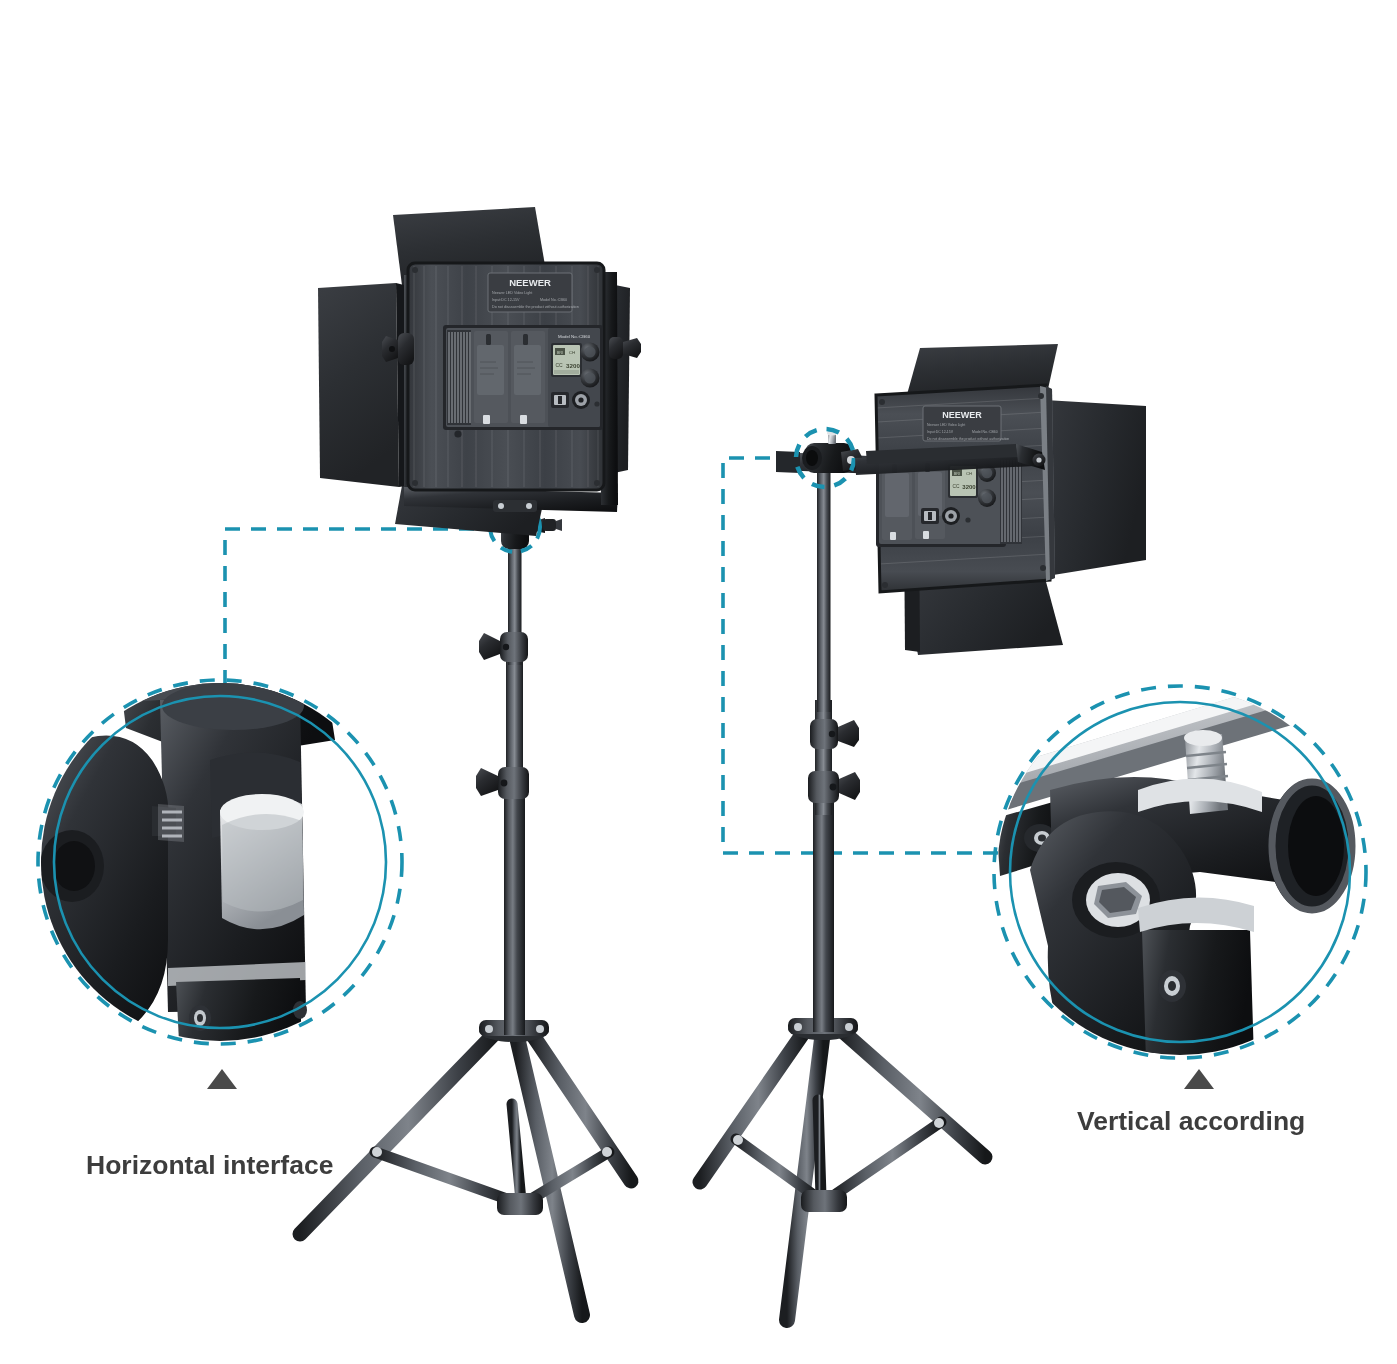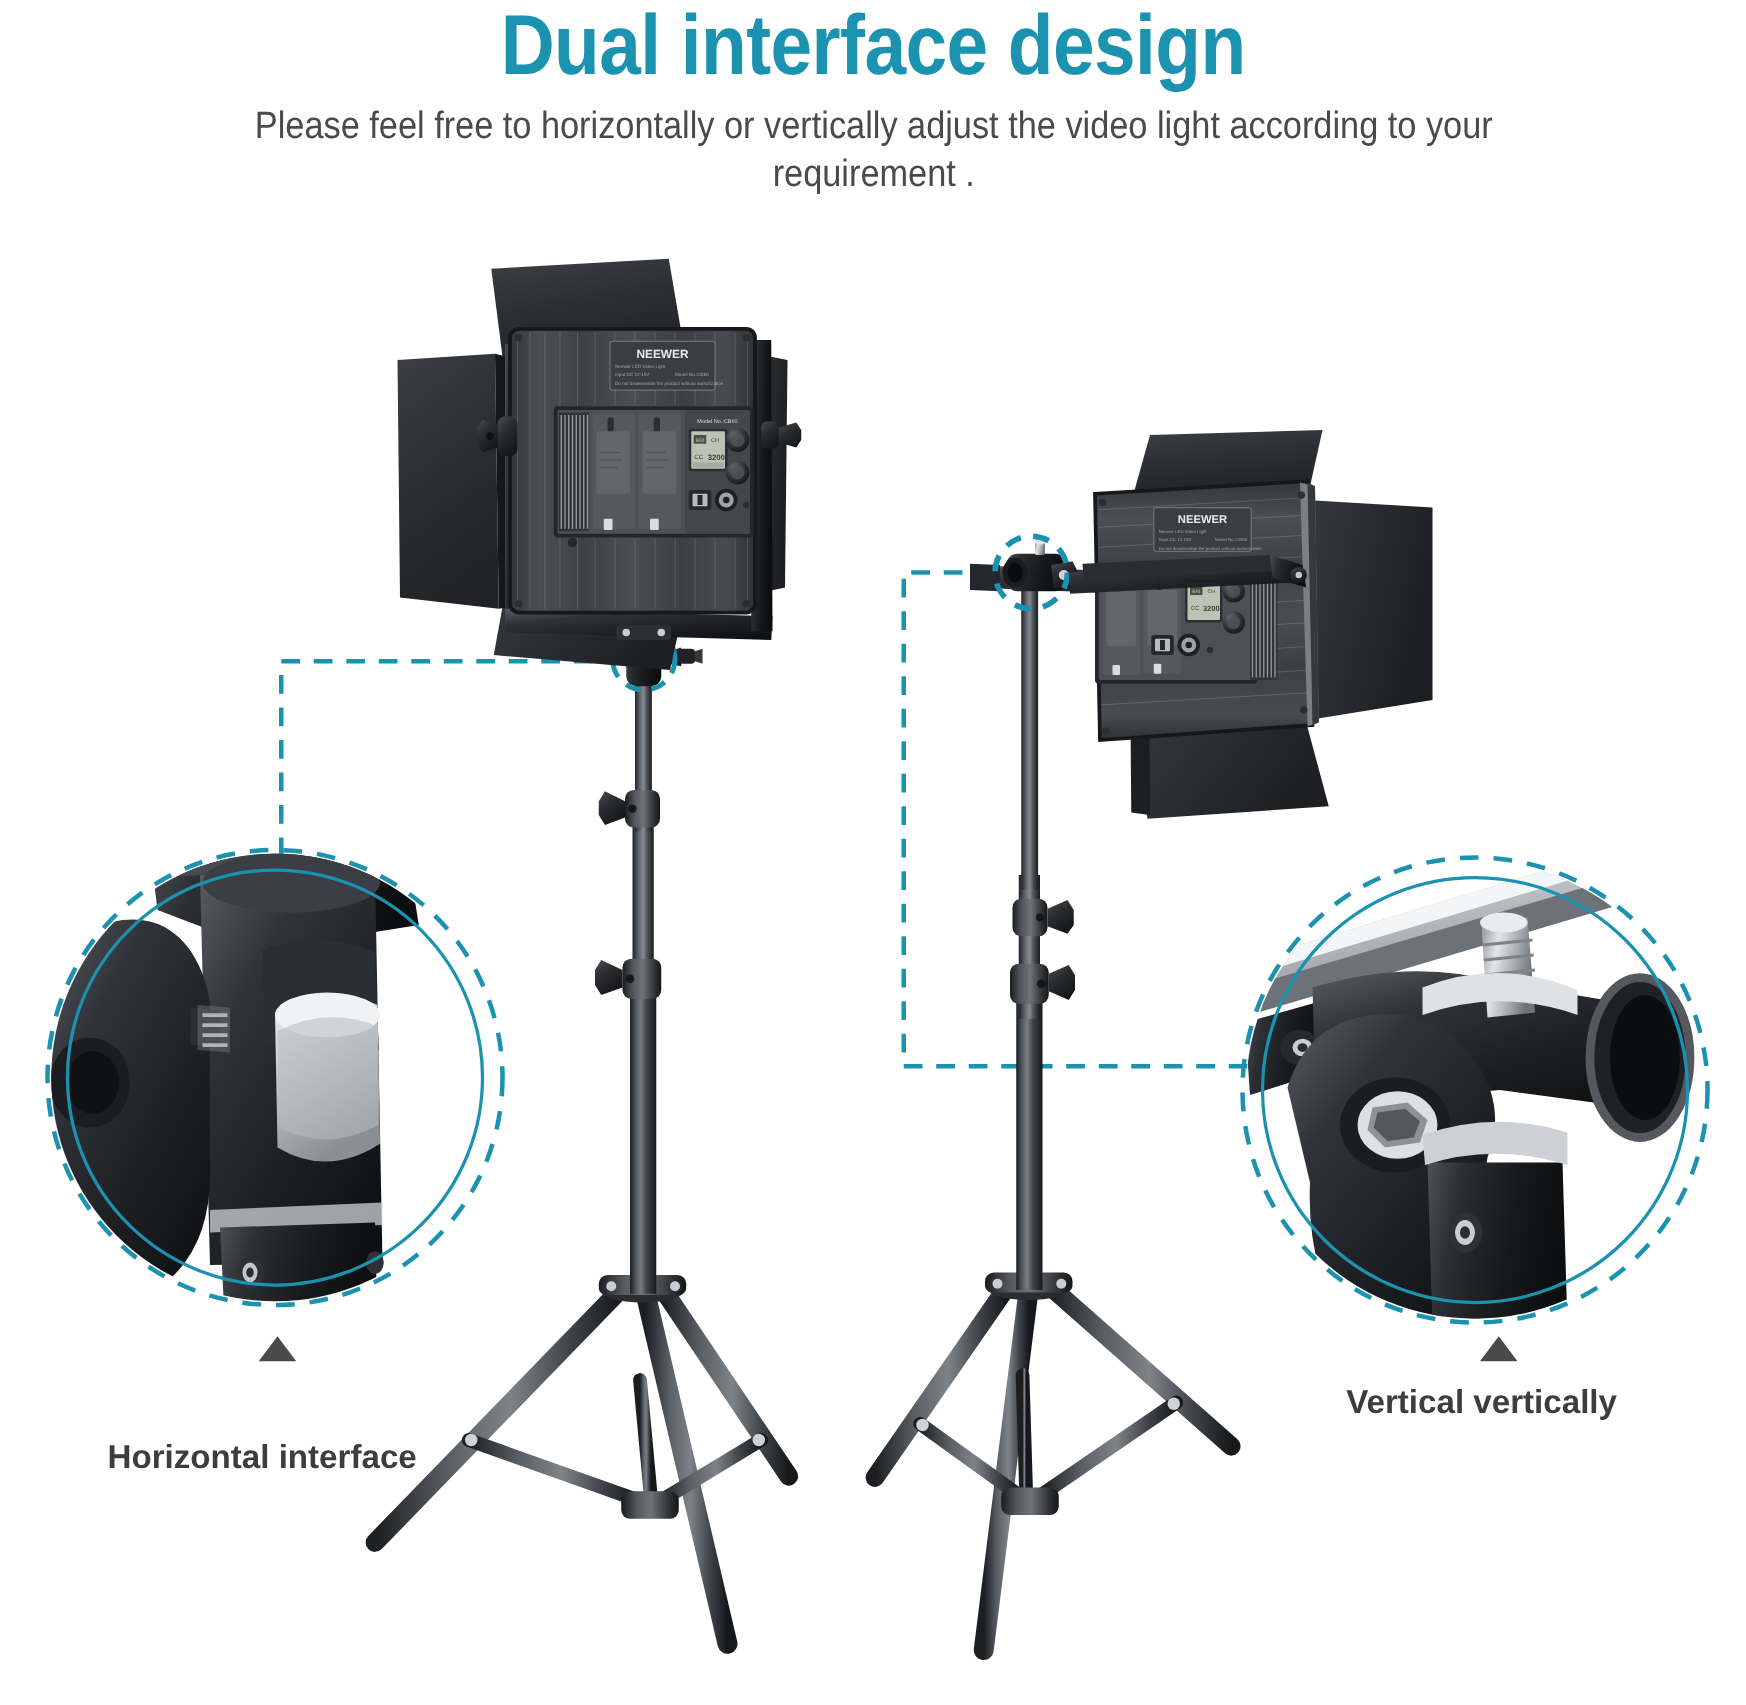--- a/index.html
+++ b/index.html
@@ -60,24 +60,20 @@
     border-bottom: 20px solid #4a4a4a;
   }
   .tri-h { left: 207px; top: 1069px; }
   .tri-v { left: 1184px; top: 1069px; }
 </style>
 </head>
 <body>
 
 <div id="page">
 
-  <div class="header">
-    <div class="title">Dual interface design</div>
-    <div class="subtitle">Please feel free to horizontally or vertically adjust the video light according to your requirement .</div>
-  </div>
 
   <svg class="abs" style="left:0; top:0;" width="1397" height="1364" viewBox="0 0 1397 1364">
     <defs>
 
       <linearGradient id="gBrush" x1="0" y1="0" x2="1" y2="0">
         <stop offset="0" stop-color="#33363b"></stop>
         <stop offset="0.12" stop-color="#4b4f55"></stop>
         <stop offset="0.30" stop-color="#3e4248"></stop>
         <stop offset="0.50" stop-color="#4a4e54"></stop>
         <stop offset="0.70" stop-color="#3c4046"></stop>
@@ -650,15 +646,15 @@
 
       <circle cx="1180" cy="872" r="170" fill="none" stroke="#1b92b0" stroke-width="2.6"></circle>
       <circle cx="1180" cy="872" r="186" fill="none" stroke="#1b92b0" stroke-width="3.6" stroke-dasharray="15 12"></circle>
     </g>
   </svg>
 
   <div class="tri tri-h"></div>
   <div class="caption cap-h">Horizontal interface</div>
 
   <div class="tri tri-v"></div>
-  <div class="caption cap-v">Vertical vertically</div>
+  <div class="caption cap-v">Vertical according</div>
 
 </div>
 
 </body></html>

